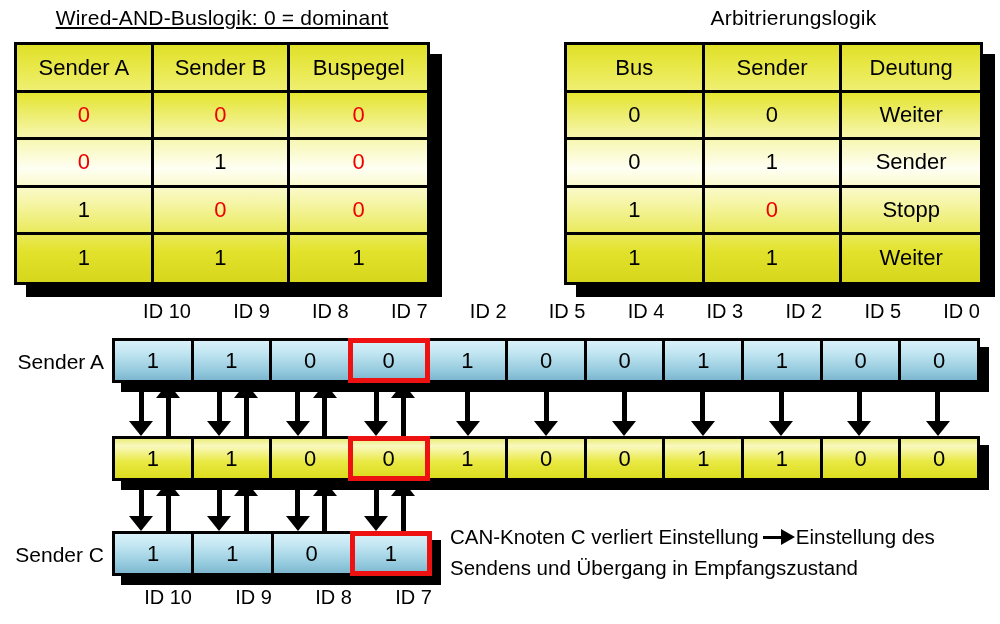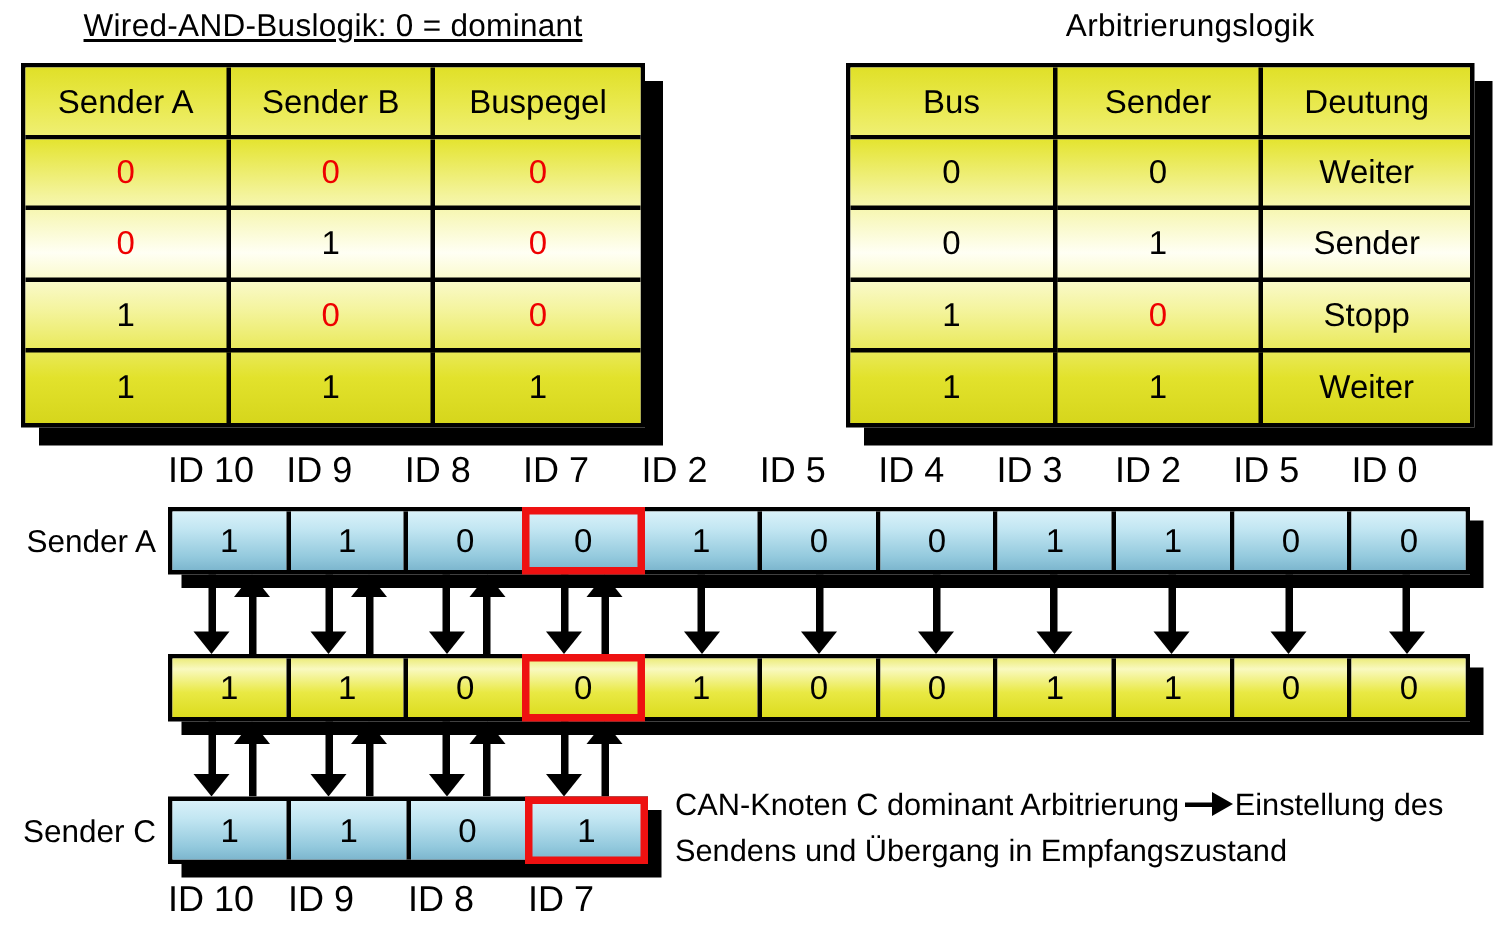--- a/index.html
+++ b/index.html
@@ -29,21 +29,21 @@
              border-right:3px solid #000; border-bottom:3px solid #000; }
   .lt-cell:nth-child(3n) { border-right:none; }
   .lt-cell:nth-child(n+10) { border-bottom:none; }
   .red-text { color:#ee0000; }
 
   
   #bit-diagram { position:absolute; left:0; top:295px; width:1000px; height:329px; }
   .id-row { position:absolute; display:flex; }
   #labels-top    { left:112px; top:5px;   width:868px; }
   #labels-bottom { left:112px; top:291px; width:320px; }
-  .id-label { flex:1; text-align:left; font-size:24px; }
+  .id-label { flex:1; text-align:right; font-size:20px; }
 
   .bit-row { position:absolute; display:flex; border:3px solid #000; box-shadow:9px 9px 0 #000; background:#fff; }
   #row-sender-a { left:112px; top:43px;  width:868px; height:45px; }
   #row-can-bus  { left:112px; top:141px; width:868px; height:45px; }
   #row-sender-c { left:112px; top:236px; width:320px; height:45px; }
   .bit-cell { flex:1; position:relative; display:flex; align-items:center; justify-content:center;
               font-size:22px; border-right:3px solid #000; }
   .bit-cell:last-child { border-right:none; }
   .bit-cell.blue   { background:linear-gradient(180deg,#d9f1f9 0%,#c2e6f2 30%,#93c9dd 78%,#7db6ce 100%); }
   .bit-cell.yellow { background:linear-gradient(180deg,#ecec7c 0%,#f9f9c0 18%,#e9e944 58%,#dcdc1e 100%); }
@@ -213,18 +213,18 @@
       </div>
 
     <div id="labels-bottom" class="id-row">
         <div class="id-label">ID 10</div>
         <div class="id-label">ID 9</div>
         <div class="id-label">ID 8</div>
         <div class="id-label">ID 7</div>
       </div>
 
     <div id="annotation">
-      <span>CAN-Knoten C dominant Arbitrierung</span><span class="inline-arrow"></span><span>Einstellung</span>
+      <span>CAN-Knoten C verliert Einstellung</span><span class="inline-arrow"></span><span>Einstellung</span>
       <span>des Sendens und Übergang in Empfangszustand</span>
     </div>
 
   </div>
 </div>
 
 </body></html>

